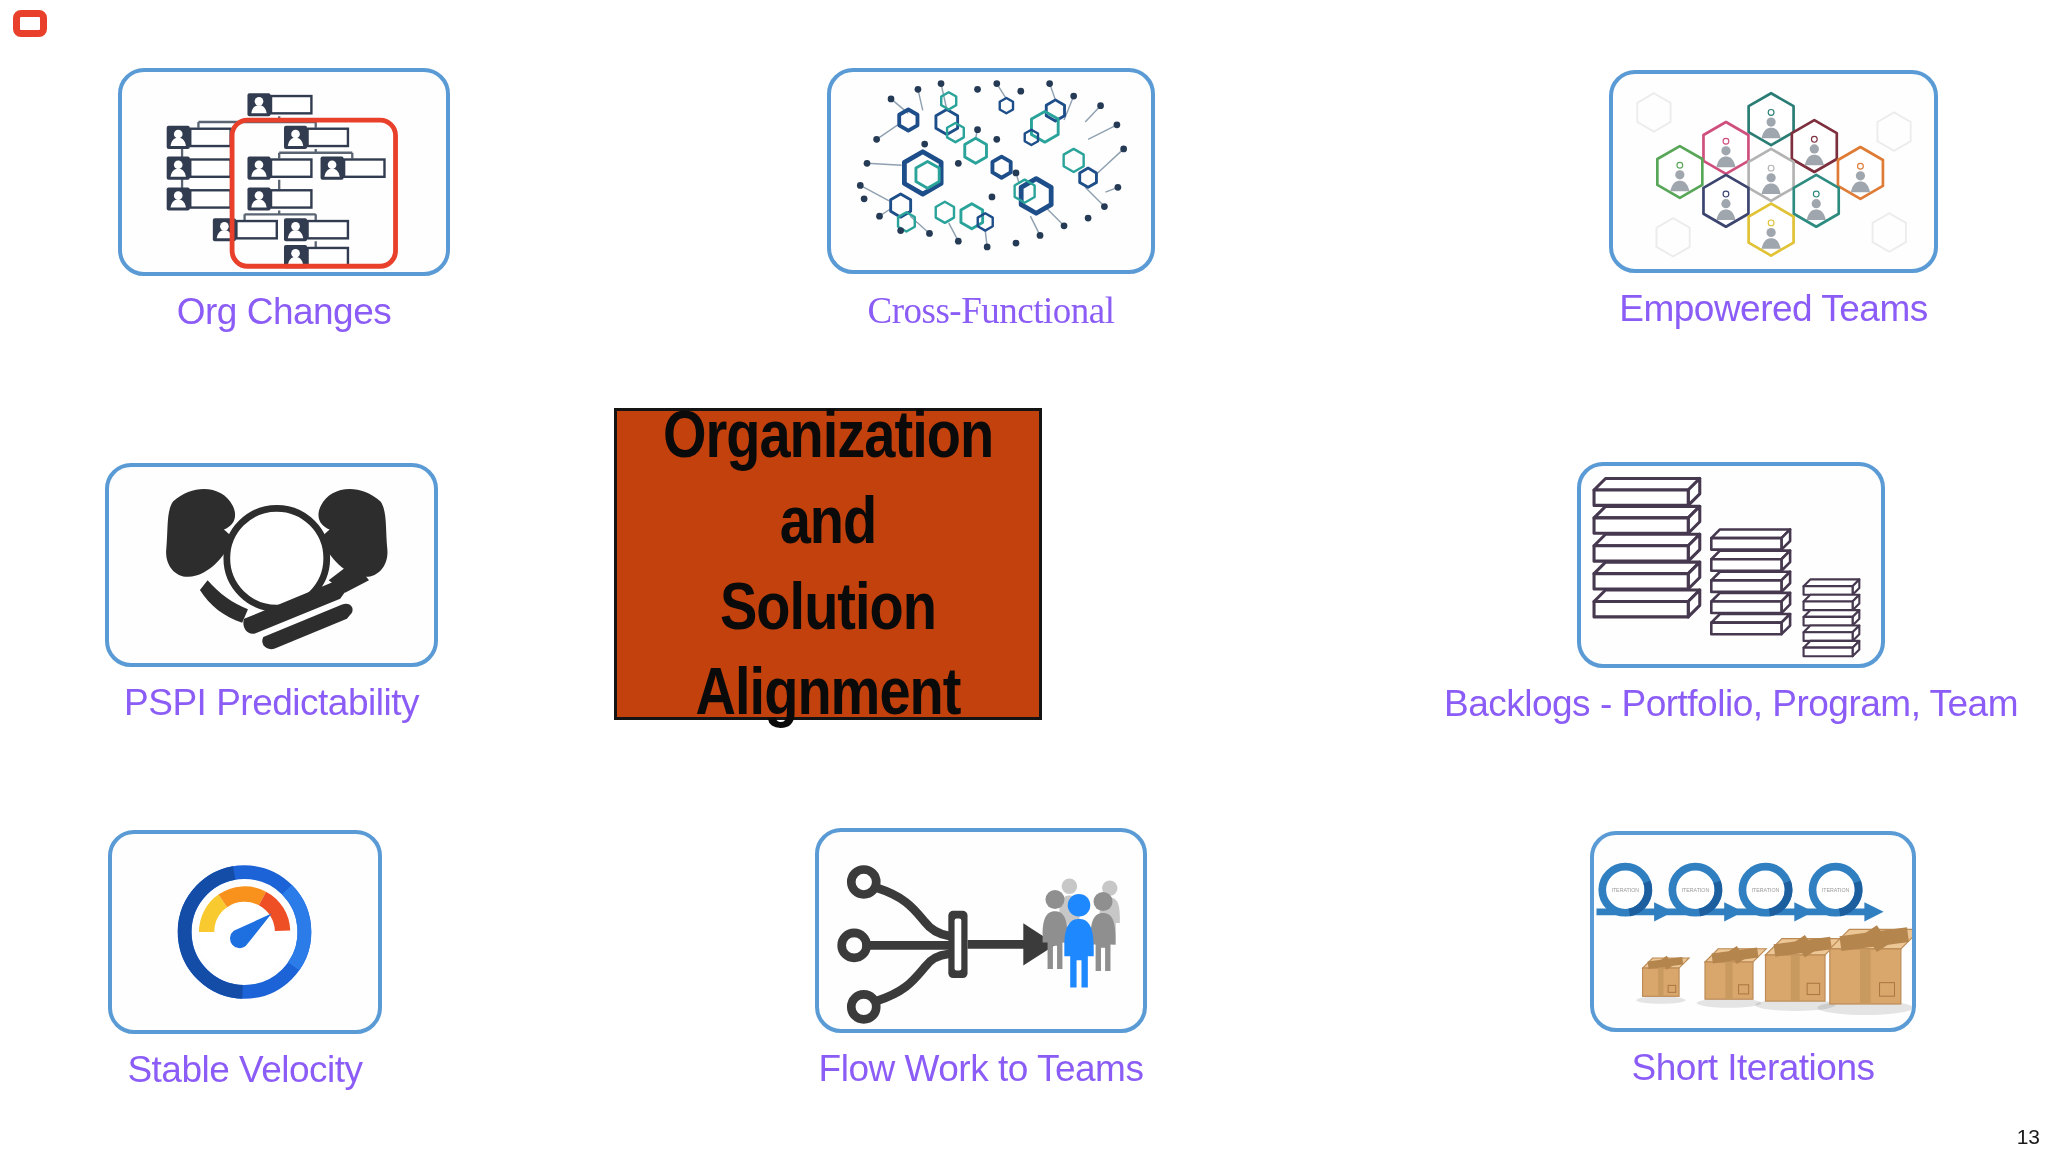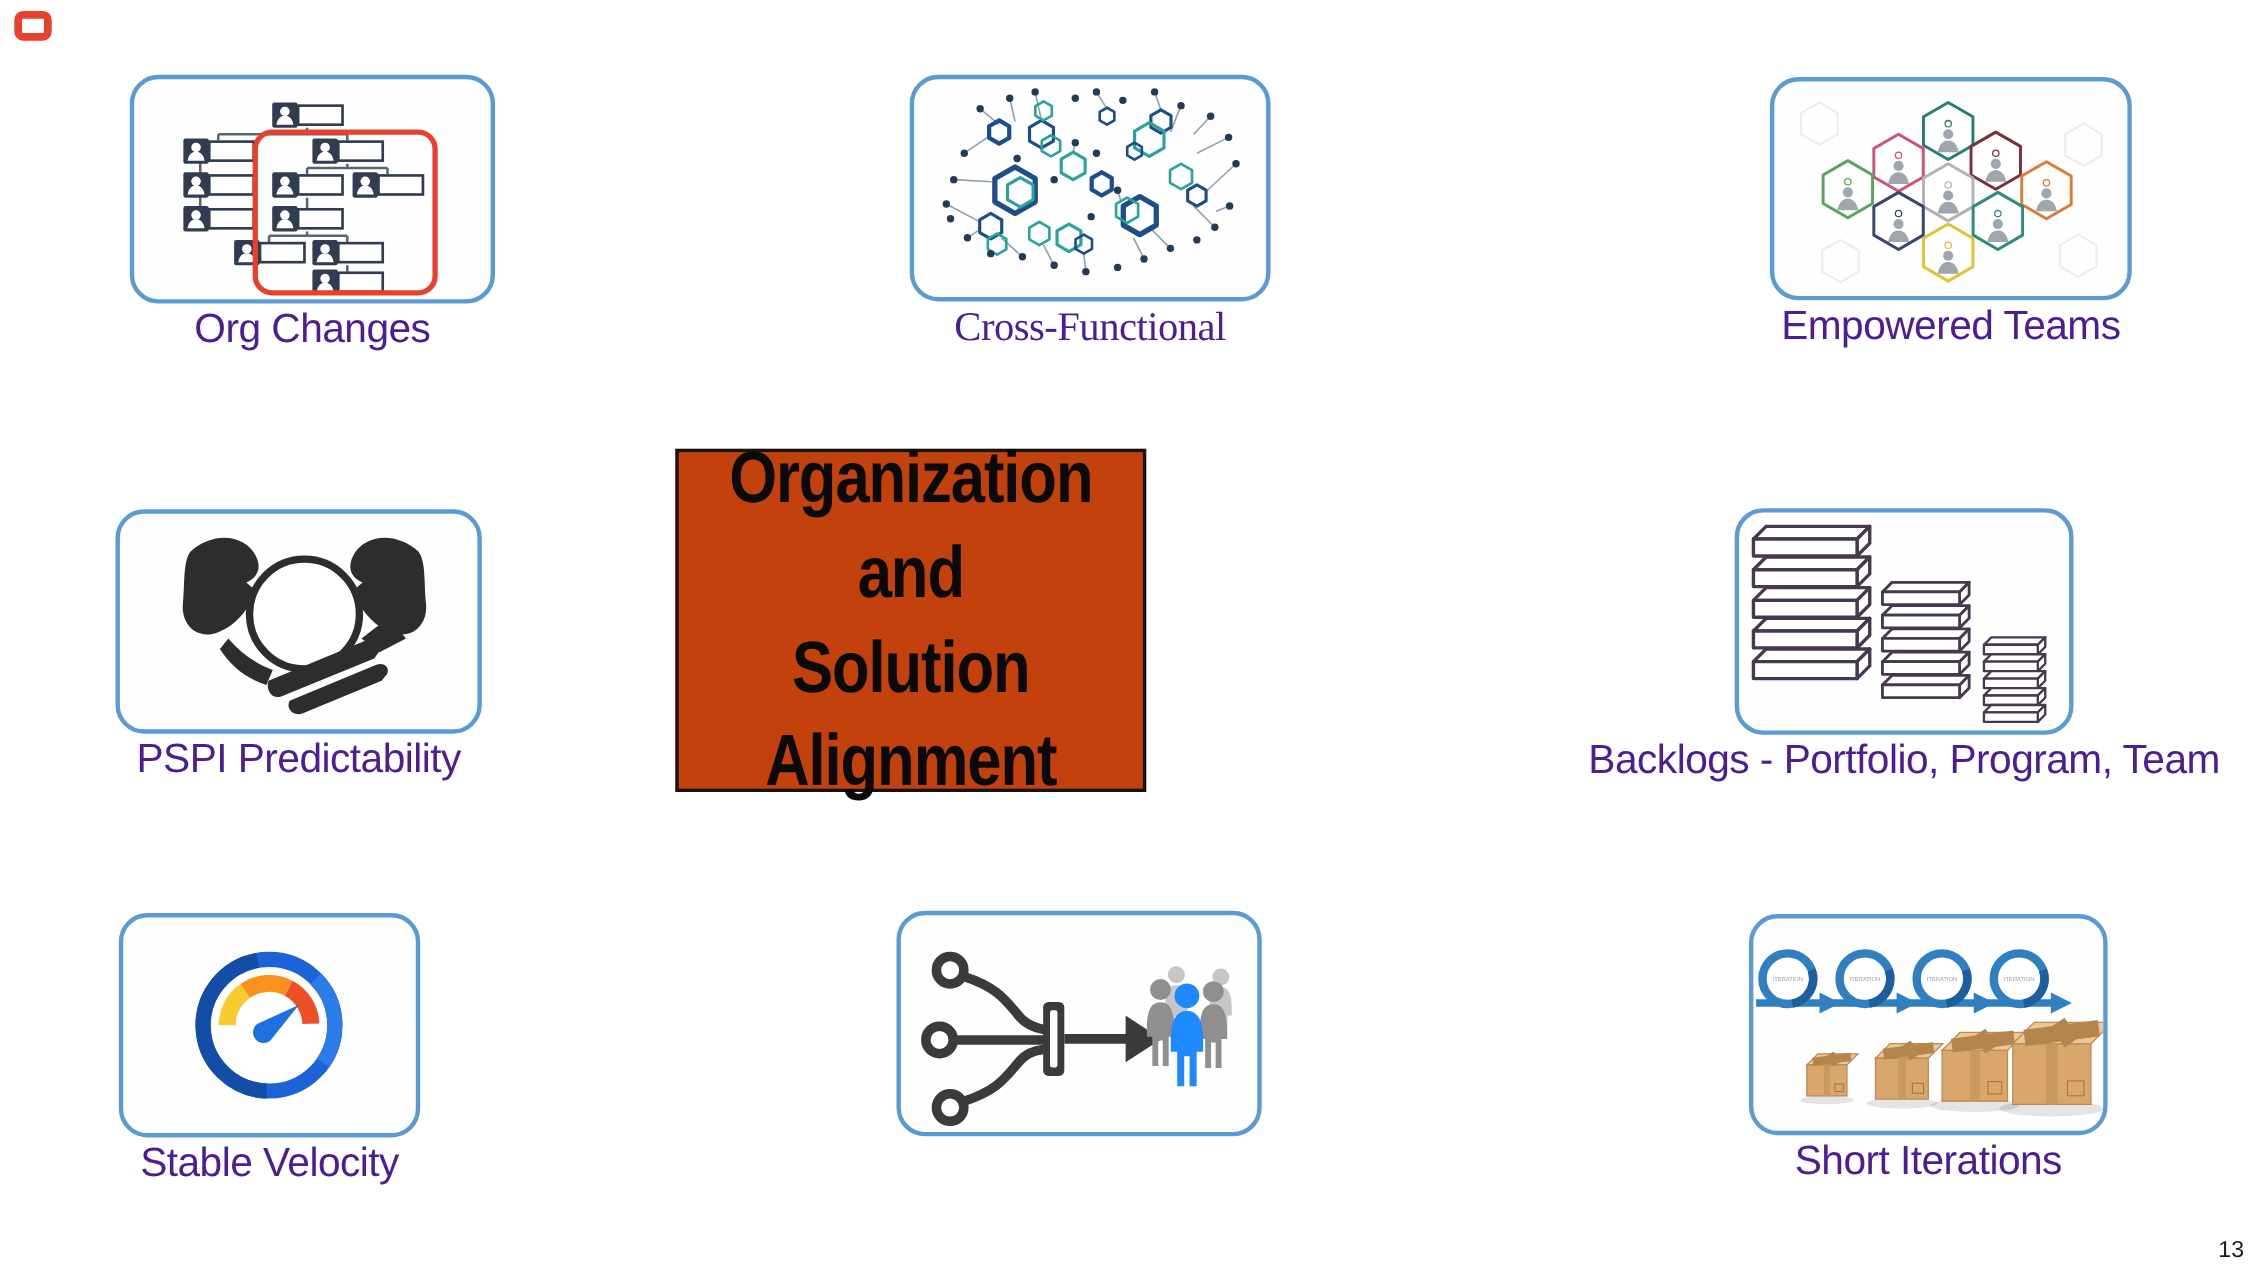--- a/index.html
+++ b/index.html
@@ -3,21 +3,21 @@
 <meta charset="utf-8">
 <style>
   html,body{margin:0;padding:0;}
   body{width:2048px;height:1152px;position:relative;background:#ffffff;
        font-family:"Liberation Sans",sans-serif;overflow:hidden;}
   .slide{position:absolute;inset:0;background:#fff;}
   .panel{position:absolute;display:flex;flex-direction:column;align-items:center;}
   .imgbox{width:100%;box-sizing:border-box;border:4px solid #5b9bd5;border-radius:26px;
           background:#fefefe;overflow:hidden;}
   .imgbox svg{display:block;width:100%;height:100%;}
-  .plabel{margin-top:2px;font-size:37px;letter-spacing:-0.5px;color:#4c1d95;white-space:nowrap;}
+  .plabel{margin-top:15px;font-size:37px;letter-spacing:-0.5px;color:#8b5cf6;white-space:nowrap;}
   .titlebox{position:absolute;left:614px;top:408px;width:428px;height:312px;
             background:#c2410c;border:3px solid #141414;box-sizing:border-box;
             display:flex;flex-direction:column;justify-content:center;align-items:center;}
   .titletext{font-weight:bold;font-size:56px;line-height:1.3;color:#0a0a0a;text-align:center;
              letter-spacing:-1px;transform:scaleY(1.18);}
   .corner-flag{position:absolute;left:13px;top:10px;width:34px;height:27px;
                border:7px solid #e8402a;border-radius:8px;box-sizing:border-box;}
   .pagenum{position:absolute;right:8px;bottom:3px;font-size:21px;color:#1a1a1a;}
 </style>
 </head>
@@ -360,20 +360,21 @@
           <circle cx="300" cy="58.4" r="8.049999999999999" fill="#c7c7c7"></circle>
           <path d="M 289.5,87.8 C 289.5,71.7 294.4,68.2 300,68.2 C 305.6,68.2 310.5,71.7 310.5,87.8 L 310.5,94.8 L 306.3,94.8 L 306.3,117.19999999999999 L 301.75,117.19999999999999 L 301.75,97.6 L 298.25,97.6 L 298.25,117.19999999999999 L 293.7,117.19999999999999 L 293.7,94.8 L 289.5,94.8 Z" fill="#c7c7c7"></path>
           <circle cx="243" cy="70.32" r="9.89" fill="#8f8f8f"></circle>
           <path d="M 230.1,106.44 C 230.1,86.66 236.12,82.36 243,82.36 C 249.88,82.36 255.9,86.66 255.9,106.44 L 255.9,115.03999999999999 L 250.74,115.03999999999999 L 250.74,142.56 L 245.15,142.56 L 245.15,118.47999999999999 L 240.85,118.47999999999999 L 240.85,142.56 L 235.26,142.56 L 235.26,115.03999999999999 L 230.1,115.03999999999999 Z" fill="#8f8f8f"></path>
           <circle cx="293" cy="72.32" r="9.89" fill="#8f8f8f"></circle>
           <path d="M 280.1,108.44 C 280.1,88.66 286.12,84.36 293,84.36 C 299.88,84.36 305.9,88.66 305.9,108.44 L 305.9,117.03999999999999 L 300.74,117.03999999999999 L 300.74,144.56 L 295.15,144.56 L 295.15,120.47999999999999 L 290.85,120.47999999999999 L 290.85,144.56 L 285.26,144.56 L 285.26,117.03999999999999 L 280.1,117.03999999999999 Z" fill="#8f8f8f"></path>
           <circle cx="268" cy="76.24" r="11.73" fill="#1e88ff"></circle>
           <path d="M 252.7,119.08 C 252.7,95.62 259.84,90.52 268,90.52 C 276.16,90.52 283.3,95.62 283.3,119.08 L 283.3,129.28 L 277.18,129.28 L 277.18,161.92000000000002 L 270.55,161.92000000000002 L 270.55,133.36 L 265.45,133.36 L 265.45,161.92000000000002 L 258.82,161.92000000000002 L 258.82,129.28 L 252.7,129.28 Z" fill="#1e88ff"></path>
         </svg>
     </div>
+    <div class="plabel">Flow Work to Teams</div>
   </div>
 
   <div class="panel" style="left:1590px;top:831px;width:326px;">
     <div class="imgbox" style="height:201px;">
       <svg viewBox="0 0 326 201">
           <line x1="0" y1="80" x2="64" y2="80" stroke="#2f7fc1" stroke-width="7"></line>
           <polygon points="60,70 80,80 60,90" fill="#2f7fc1"></polygon>
           <circle cx="30" cy="57" r="24" fill="#fff" stroke="#2f7fc1" stroke-width="8"></circle>
           <path d="M 34.2 80.6 A 24 24 0 0 0 52.6 48.8" fill="none" stroke="#1d5f9e" stroke-width="8"></path>
           <text x="30" y="59" text-anchor="middle" font-size="5.5" fill="#9a9a9a">ITERATION</text>

